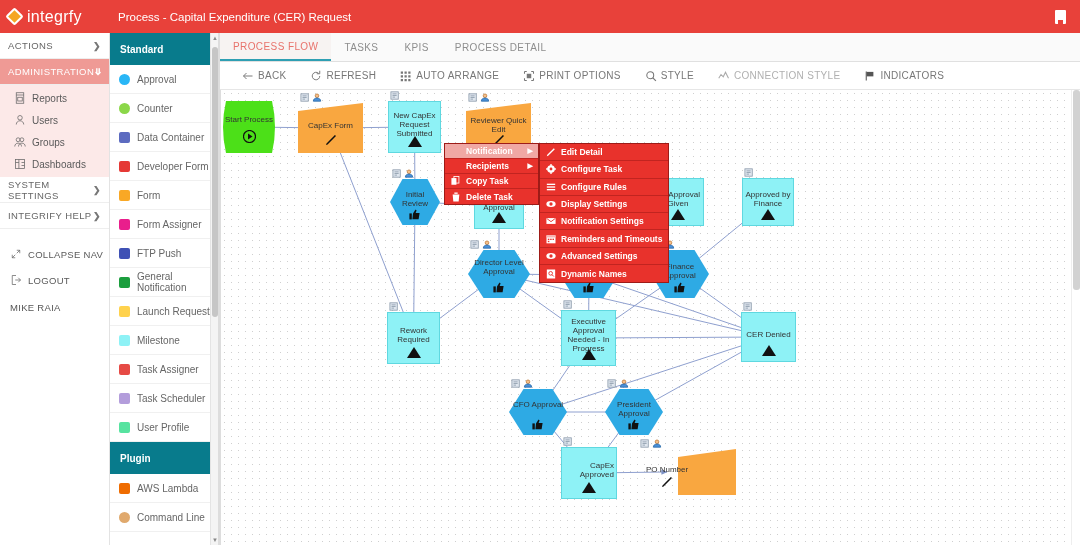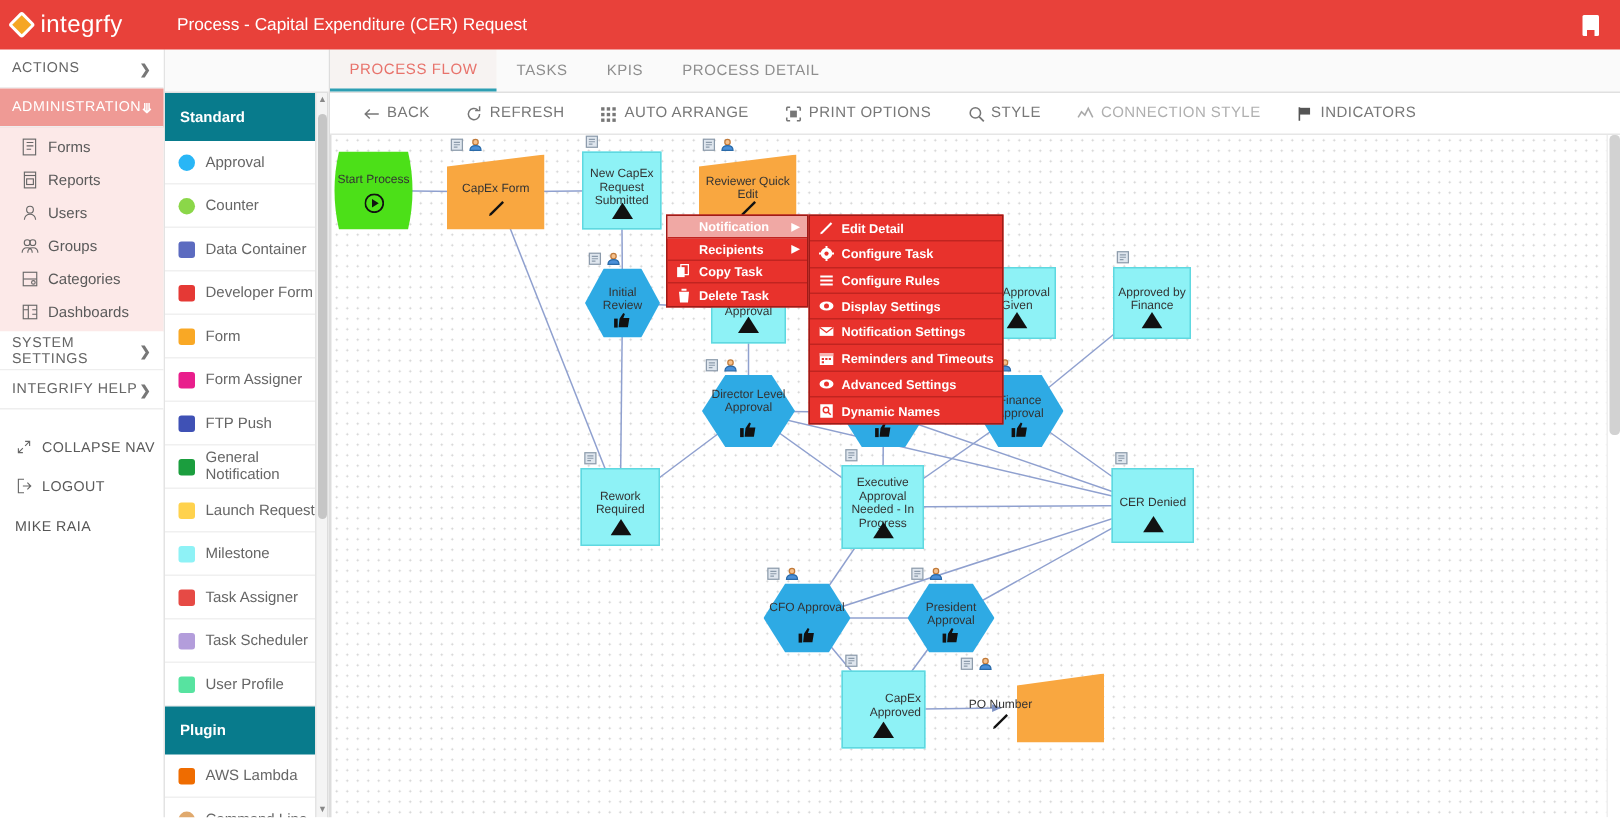--- a/index.html
+++ b/index.html
@@ -46,21 +46,21 @@
   .nav-sub { background:#fce9e8; padding:2px 0; }
   .nav-item {
     height:22px; display:flex; align-items:center; gap:6px; padding-left:14px;
     font-size:10px; color:#5a5a5a;
   }
   .nav-ico { width:12px; height:12px; flex:0 0 12px; display:block; }
   .nav-bottom { padding-top:12px; }
   .nav-bottom .nav-item { padding-left:10px; height:26px; font-size:9.5px; letter-spacing:.3px; text-transform:uppercase; }
   .nav-user { padding-left:28px; font-size:10px; color:#555; text-transform:none; padding-top:2px;}
   
-  .midcol { flex:0 0 110px; width:110px; display:flex; flex-direction:column; border-right:1px solid #ddd;}
+  .midcol { flex:0 0 110px; width:110px; display:flex; flex-direction:row; border-right:1px solid #ddd;}
   .tabstrip { height:29px; display:flex; align-items:stretch; background:#fafafa; border-bottom:1px solid #e0e0e0; }
   .contentwrap { flex:1; display:flex; min-height:0; }
   .palette { flex:1; overflow:hidden; position:relative; background:#fff; border-right:1px solid #ddd;}
   .pal-head {
     background:#087b8c; color:#fff; font-size:10px; font-weight:bold;
     height:32px; display:flex; align-items:center; padding-left:10px;
   }
   .pal-item {
     height:29px; display:flex; align-items:center; gap:7px; padding-left:9px;
     font-size:10px; color:#666; border-bottom:1px solid #f0f0f0;
@@ -139,27 +139,20 @@
       <span>ACTIONS</span>
       <span class="chev">❯</span>
     </div>
     <div class="nav-group active">
       <span>ADMINISTRATION</span>
       <span class="chev">⤋</span>
     </div>
     <div class="nav-sub">
 
 
-      <div class="nav-item">
-        <svg class="nav-ico" viewBox="0 0 16 16">
-          <rect x="2" y="1" width="11" height="14" fill="none" stroke="#666"></rect>
-          <path d="M5 4h6M5 7h6M5 10h4" stroke="#666"></path>
-        </svg>
-        <span>Forms</span>
-      </div>
 
       <div class="nav-item">
         <svg class="nav-ico" viewBox="0 0 16 16">
           <rect x="3" y="1" width="10" height="14" fill="none" stroke="#666"></rect>
           <path d="M3 4h10" stroke="#666"></path>
             <rect x="5" y="7" width="6" height="5" fill="none" stroke="#666"></rect>
         </svg>
         <span>Reports</span>
       </div>
 
@@ -173,28 +166,20 @@
 
       <div class="nav-item">
         <svg class="nav-ico" viewBox="0 0 16 16">
           <circle cx="5.5" cy="5" r="2.6" fill="none" stroke="#666"></circle>
           <circle cx="10.5" cy="5" r="2.6" fill="none" stroke="#666"></circle>
           <path d="M1 14c0-2.8 2-4.5 4.5-4.5S10 11.2 10 14M6 14c0-2.8 2-4.5 4.5-4.5S15 11.2 15 14" fill="none" stroke="#666"></path>
         </svg>
         <span>Groups</span>
       </div>
 
-      <div class="nav-item">
-        <svg class="nav-ico" viewBox="0 0 16 16">
-          <rect x="2" y="2" width="12" height="12" fill="none" stroke="#666"></rect>
-          <path d="M2 8h12" stroke="#666"></path>
-            <circle cx="11" cy="11" r="1.6" fill="none" stroke="#666"></circle>
-        </svg>
-        <span>Categories</span>
-      </div>
 
       <div class="nav-item">
         <svg class="nav-ico" viewBox="0 0 16 16">
           <rect x="2" y="2" width="12" height="12" fill="none" stroke="#666"></rect>
           <path d="M6.5 2v12M2 6h4.5M10 6h4M10 10h4" stroke="#666"></path>
         </svg>
         <span>Dashboards</span>
       </div>
     </div>
 

